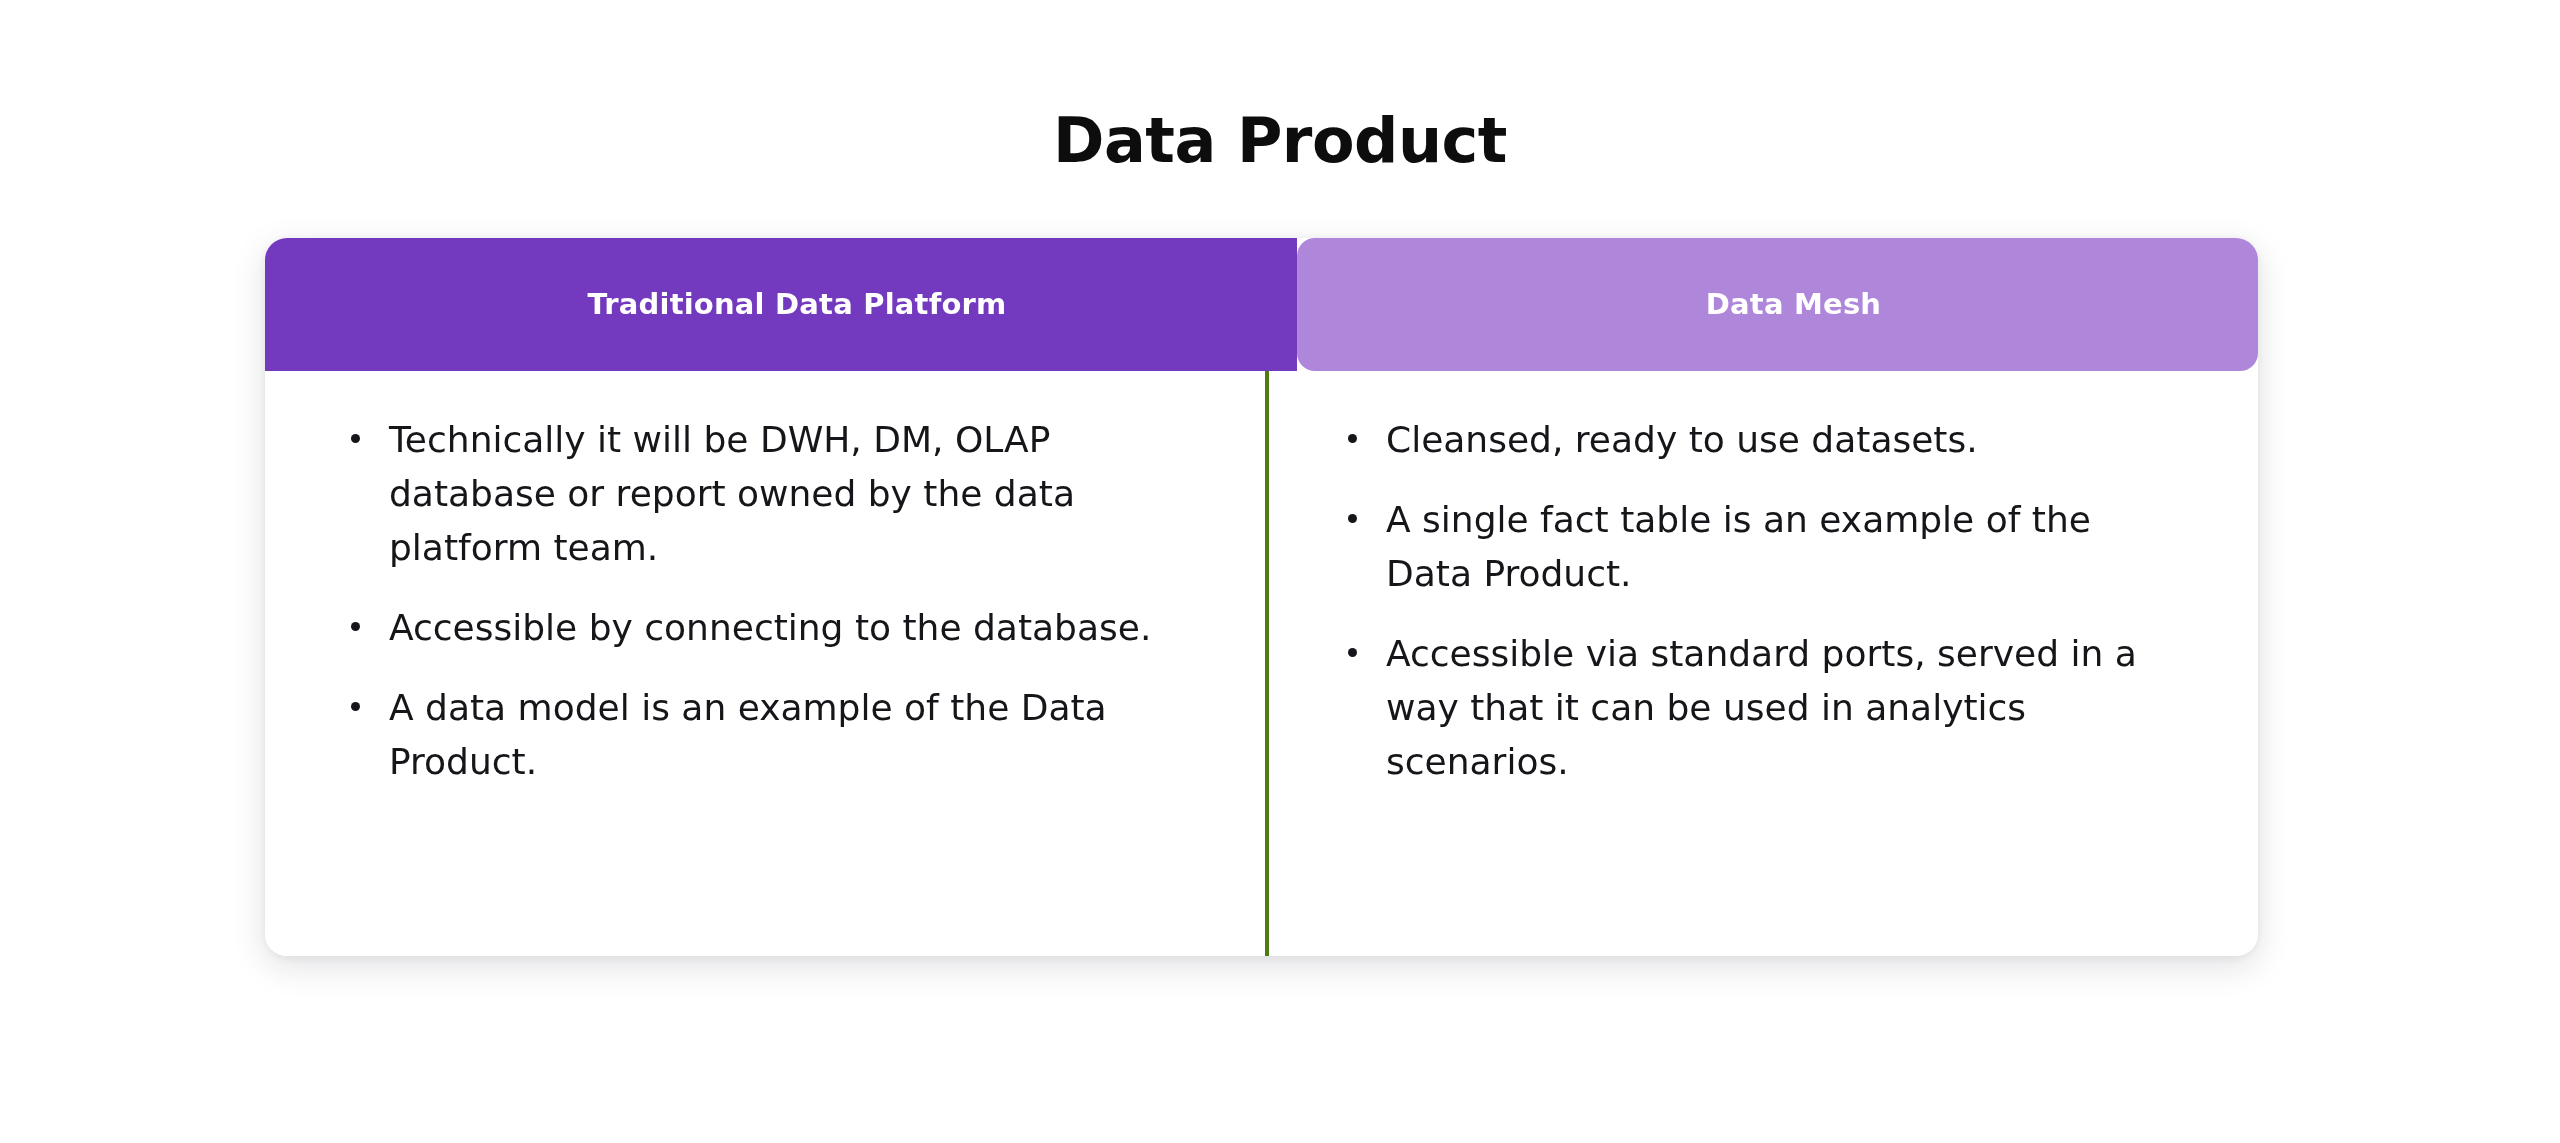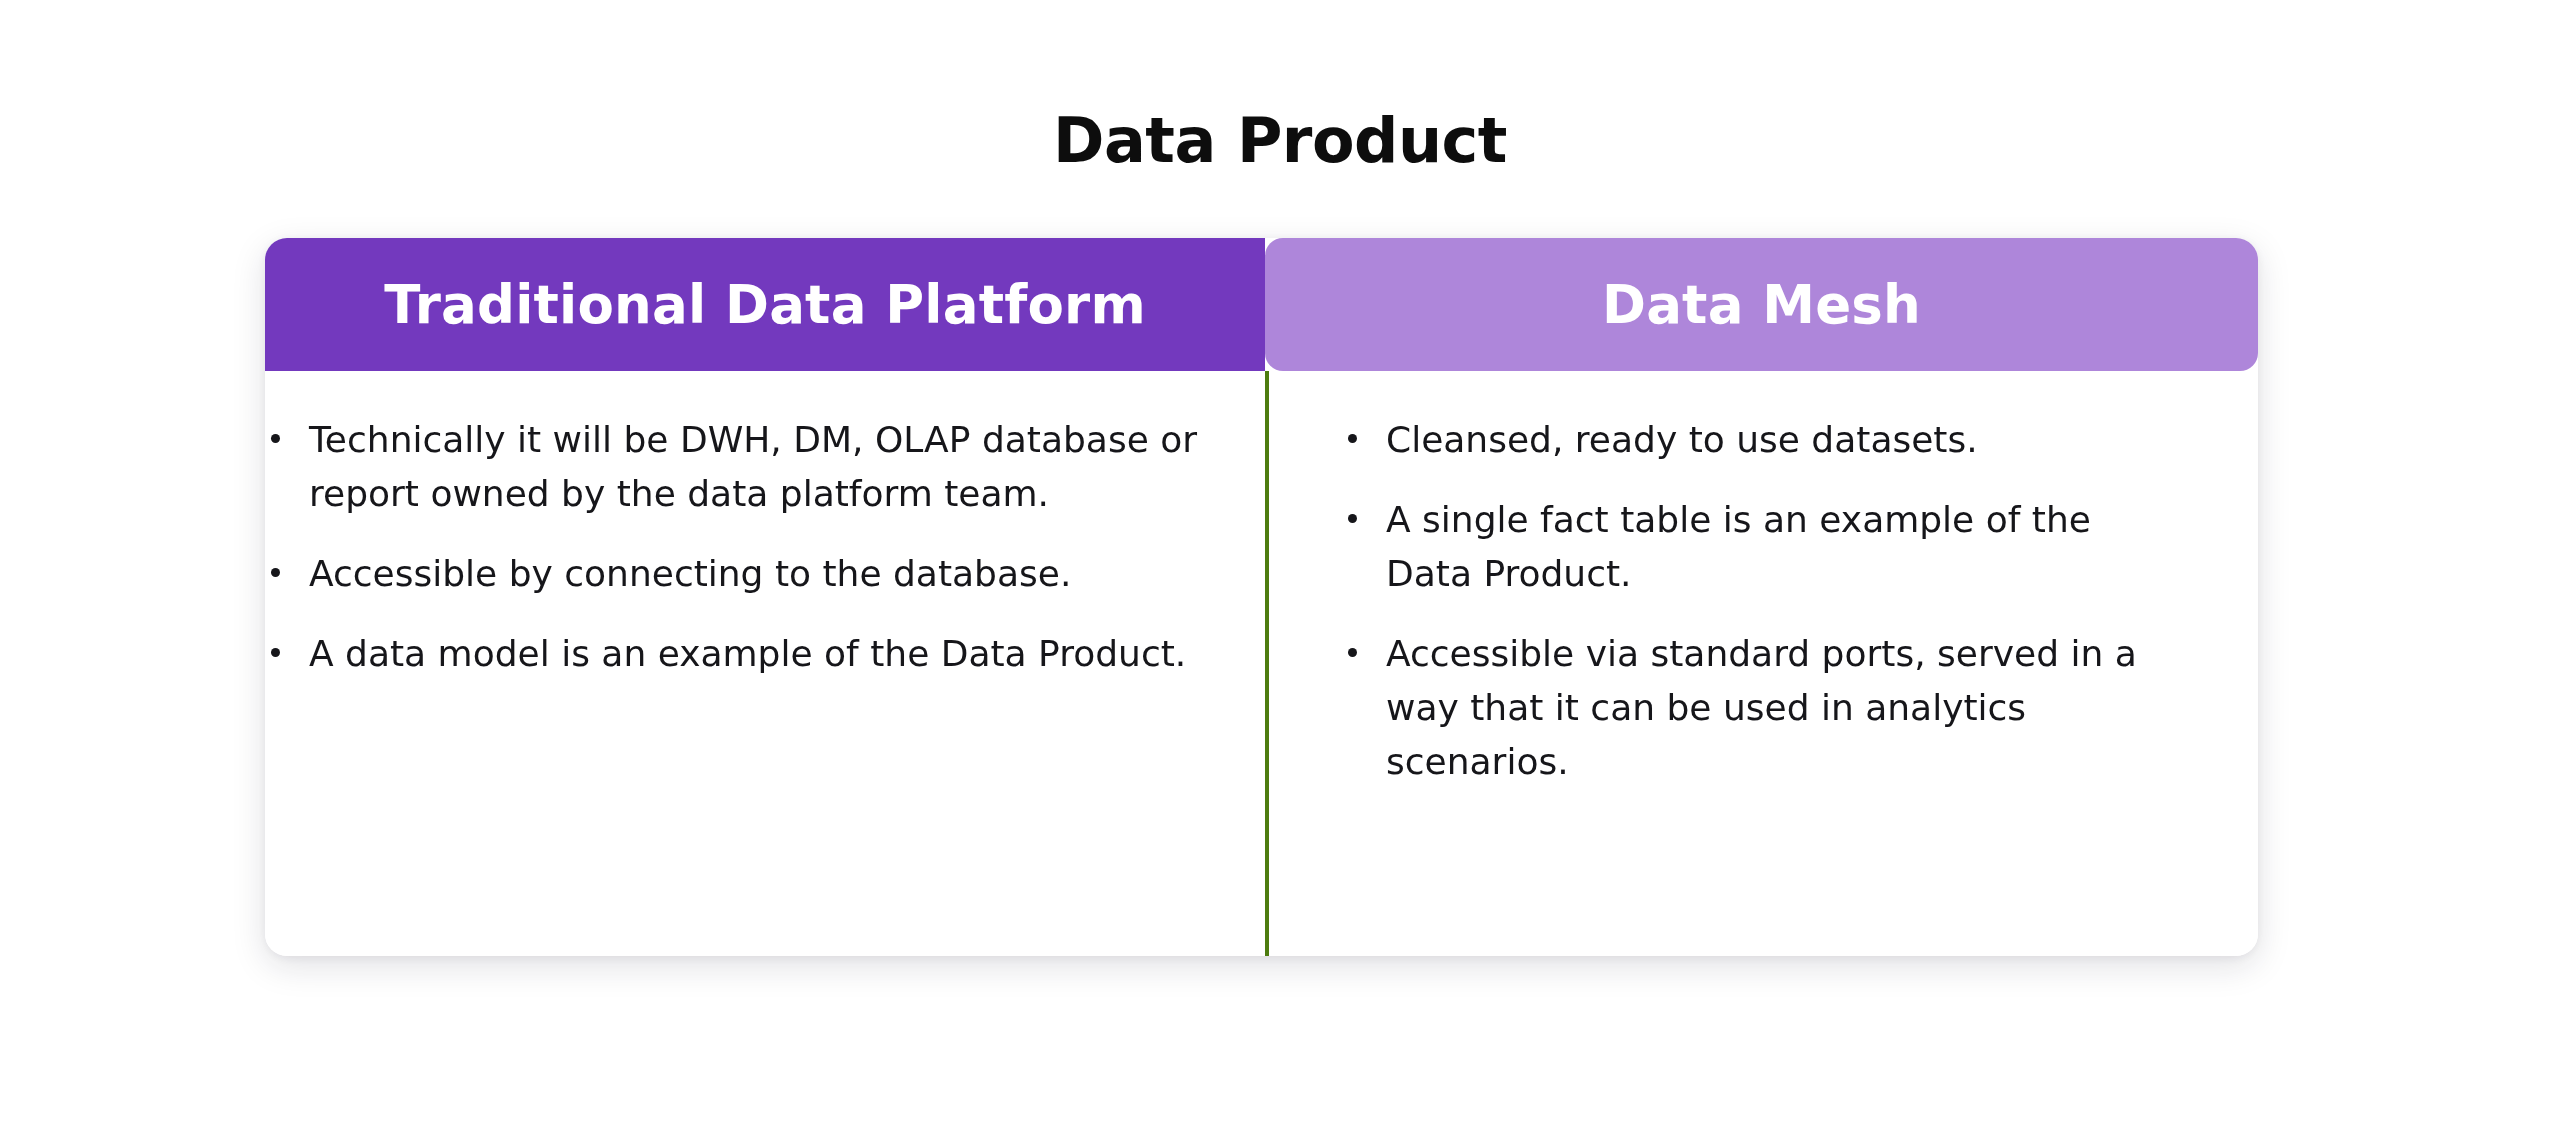--- a/index.html
+++ b/index.html
@@ -58,25 +58,26 @@
     width: 100%;
     height: 133px;
     flex: 0 0 133px;
   }
   .col-header {
     display: flex;
     align-items: center;
     justify-content: center;
     color: #ffffff;
     font-family: "DejaVu Sans", sans-serif;
-    font-size: 53px;
+    font-size: 29px;
     font-weight: 700;
     letter-spacing: 0.2px;
     line-height: 1;
     user-select: none;
+    padding-left: 32px;
   }
   .col-header.left {
     flex: 0 0 1000px;
     background: #7339be;
   }
   .col-header.right {
     flex: 1 1 auto;
     background: #ae86da;
     border-radius: 18px;
   }
@@ -87,20 +88,21 @@
     flex: 1 1 auto;
     background: #ffffff;
     position: relative;
   }
   .body-col {
     box-sizing: border-box;
     padding-top: 42px;
   }
   .body-col.left {
     flex: 0 0 1000px;
+    padding-left: 80px;
     padding-right: 60px;
   }
   .body-col.right {
     flex: 1 1 auto;
     padding-left: 73px;
     padding-right: 70px;
     border-left: 4px solid #4d7c0f;
   }
 
   ul.bullet-list {

